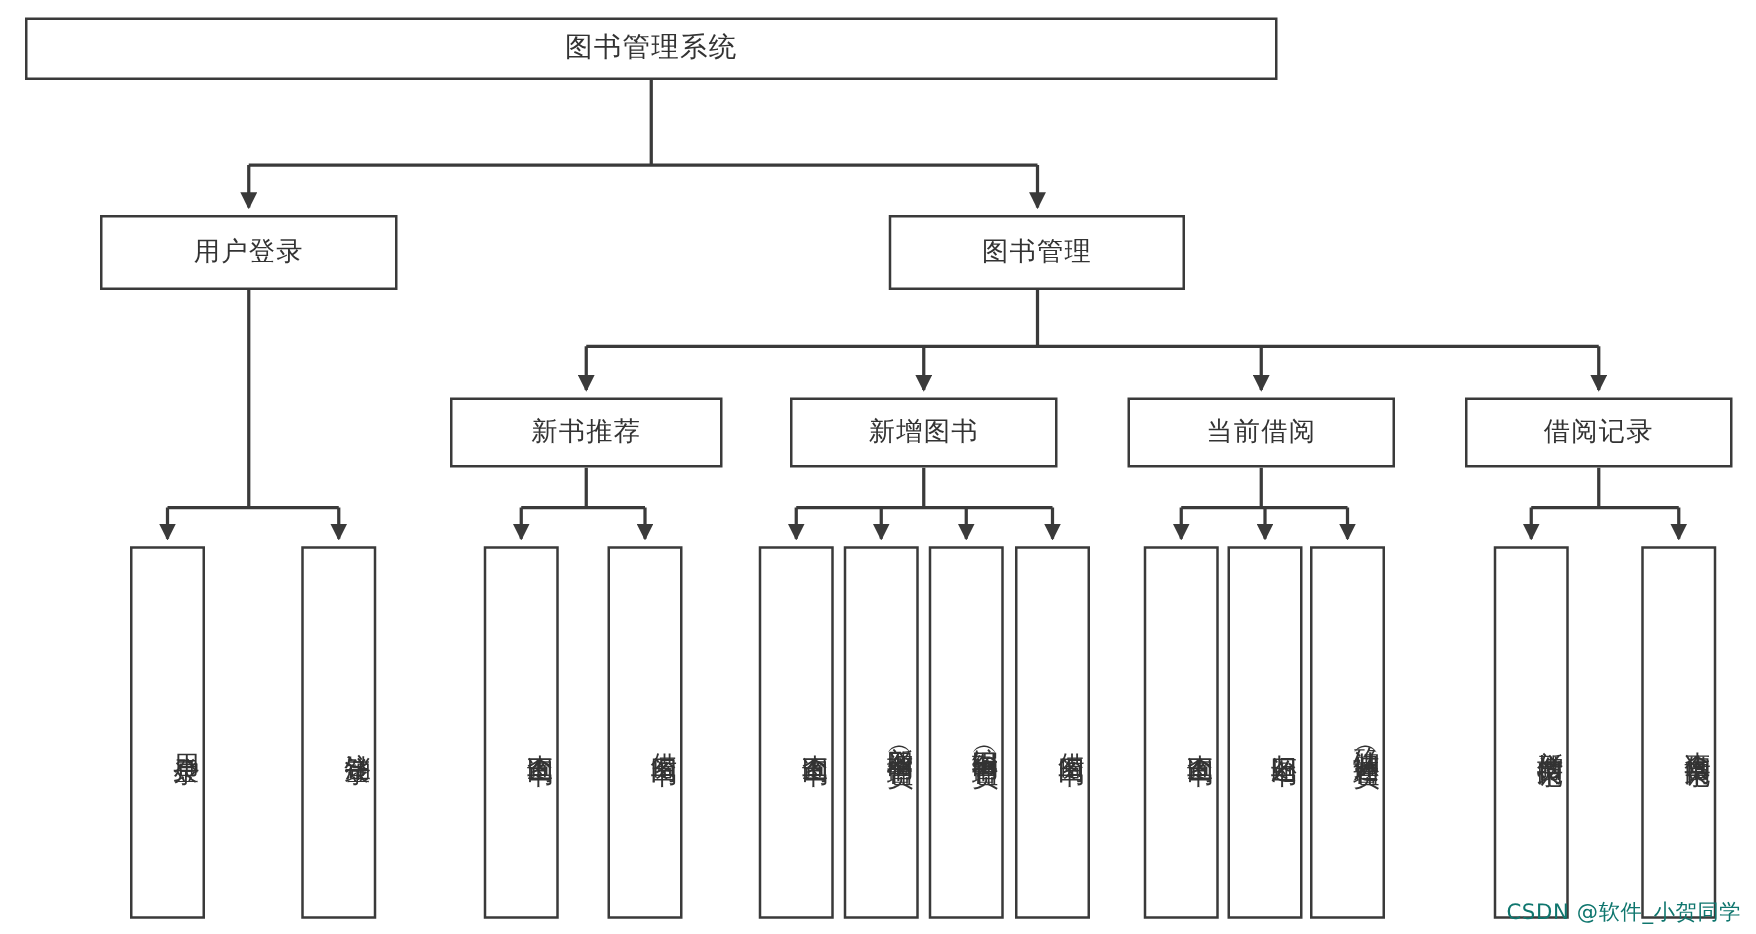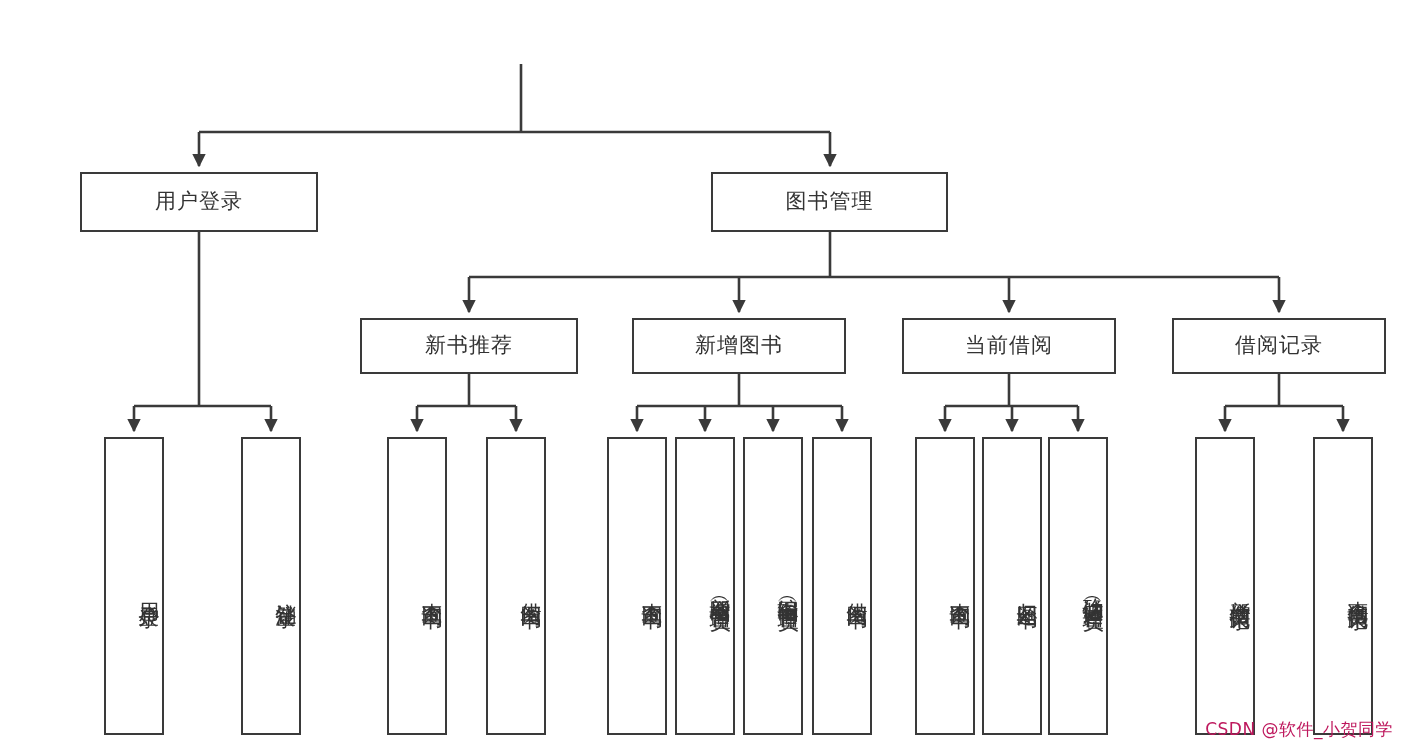--- a/index.html
+++ b/index.html
@@ -13,21 +13,21 @@
         border:2.5px solid #3a3a3a;display:flex;align-items:center;
         justify-content:center;color:#333333;}
   .node.h{font-size:21px;letter-spacing:1px;line-height:1.2;}
   .node.v{writing-mode:vertical-rl;text-orientation:upright;
           font-size:21px;line-height:1.32;letter-spacing:2px;
           align-items:flex-start;justify-content:center;padding-top:8px;
           white-space:nowrap;overflow:hidden;}
   .node.root{font-size:22px;}
 
   .watermark{position:absolute;right:12px;bottom:6px;font-size:17px;
-             color:#be185d;letter-spacing:0.5px;white-space:nowrap;
+             color:#0f766e;letter-spacing:0.5px;white-space:nowrap;
              font-family:"DejaVu Sans","Liberation Sans",sans-serif;}
 </style>
 </head>
 <body>
 
 <div id="canvas">
 
   <svg class="wires" viewBox="0 0 1405 747" xmlns="http://www.w3.org/2000/svg">
     <defs>
       <marker id="arw" viewBox="0 0 10 10" refX="9" refY="5" markerWidth="5.2" markerHeight="5.2" orient="auto-start-reverse">
@@ -71,20 +71,23 @@
       <path d="M 1012 406 L 1012 431" marker-end="url(#arw)"></path>
       <path d="M 1078 406 L 1078 431" marker-end="url(#arw)"></path>
 
       <path d="M 1279 374 L 1279 406"></path>
       <path d="M 1225 406 L 1343 406"></path>
       <path d="M 1225 406 L 1225 431" marker-end="url(#arw)"></path>
       <path d="M 1343 406 L 1343 431" marker-end="url(#arw)"></path>
     </g>
   </svg>
 
+  <div class="node h root" style="left:20px;top:14px;width:1002px;height:50px;">
+    <span>图书管理系统</span>
+  </div>
 
   <div class="node h" style="left:80px;top:172px;width:238px;height:60px;">
     <span>用户登录</span>
   </div>
   <div class="node h" style="left:711px;top:172px;width:237px;height:60px;">
     <span>图书管理</span>
   </div>
 
   <div class="node h" style="left:360px;top:318px;width:218px;height:56px;">
     <span>新书推荐</span>

